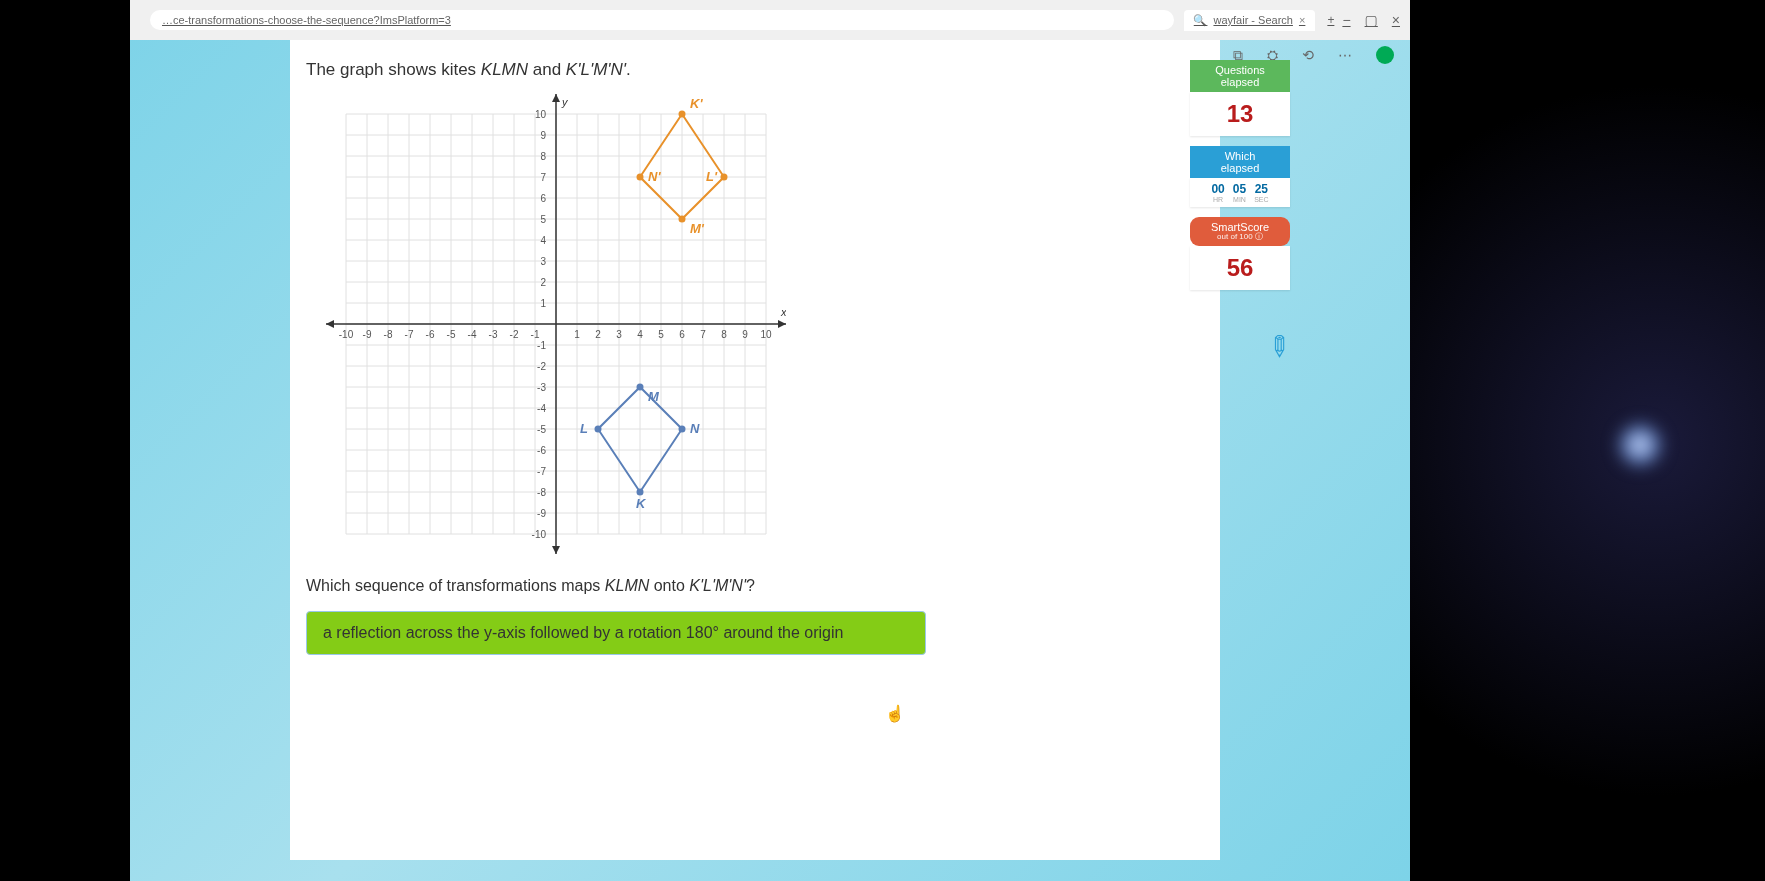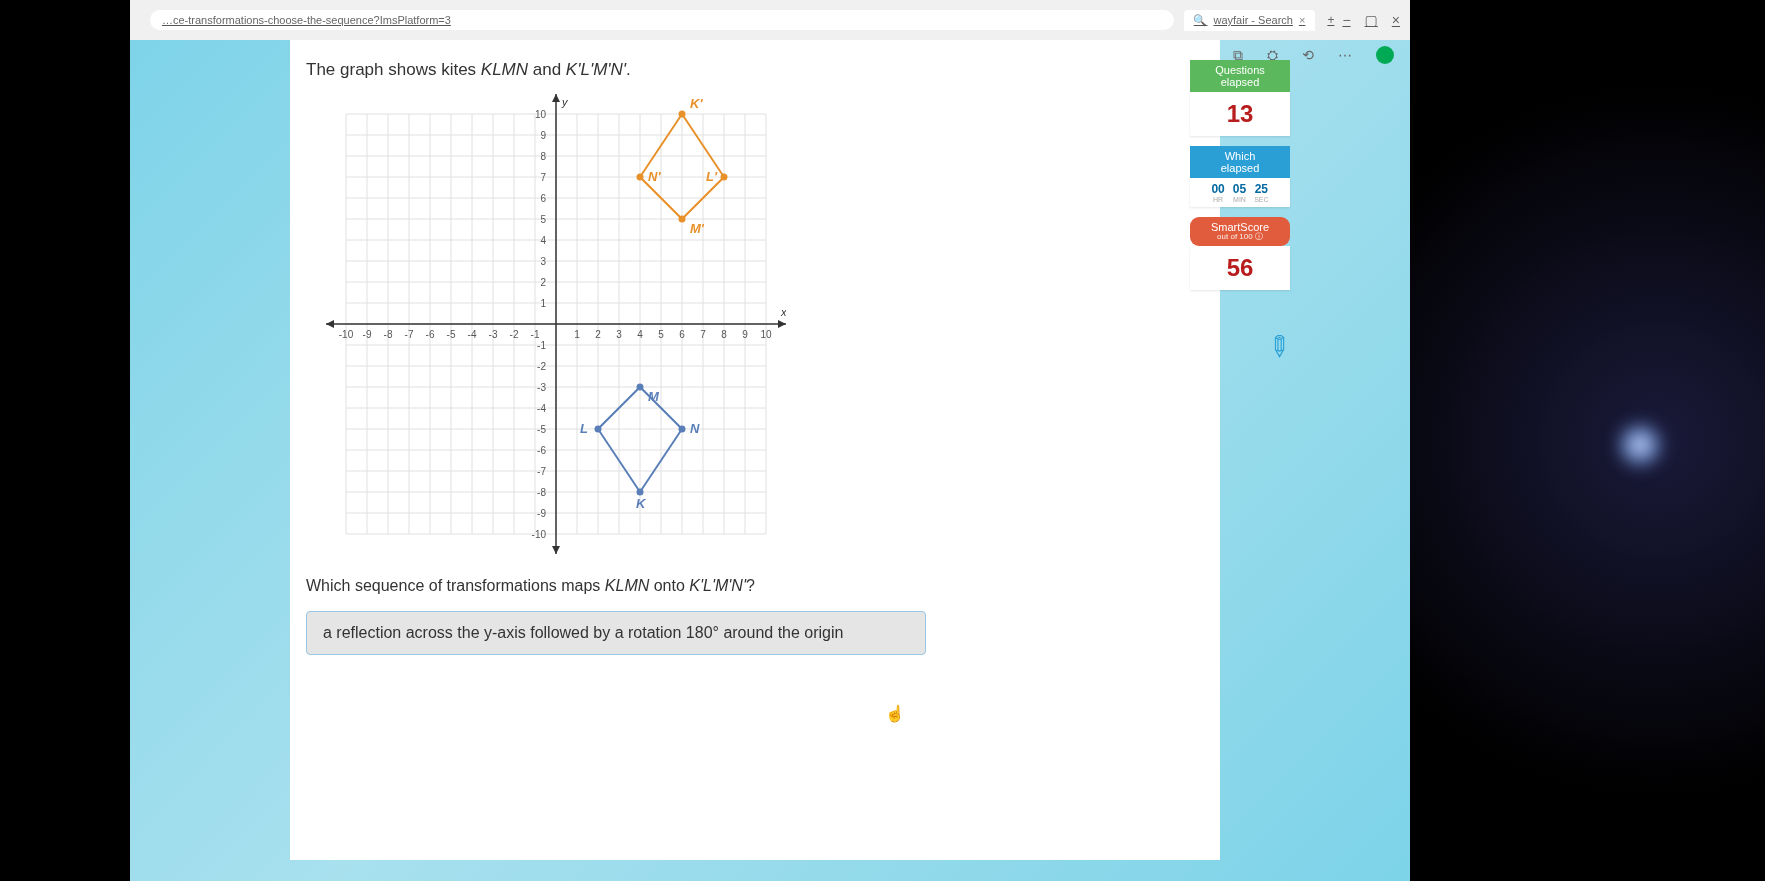--- a/index.html
+++ b/index.html
@@ -84,21 +84,21 @@
   }
   .graph-box svg { width: 100%; height: 100%; }
   .q-prompt {
     font-size: 16px;
     color: #333;
     margin-top: 23px;
   }
   .answers { margin-top: 16px; width: 620px; }
   .answer {
     border: 1px solid #99c7e8;
-    background: #e5e5e5;
+    background: #84cc16;
     border-radius: 4px;
     padding: 12px 16px;
     margin-bottom: 14px;
     font-size: 16px;
     color: #333;
     cursor: pointer;
     position: relative;
   }
   .answer.hover {
     background: #f5fbff;

